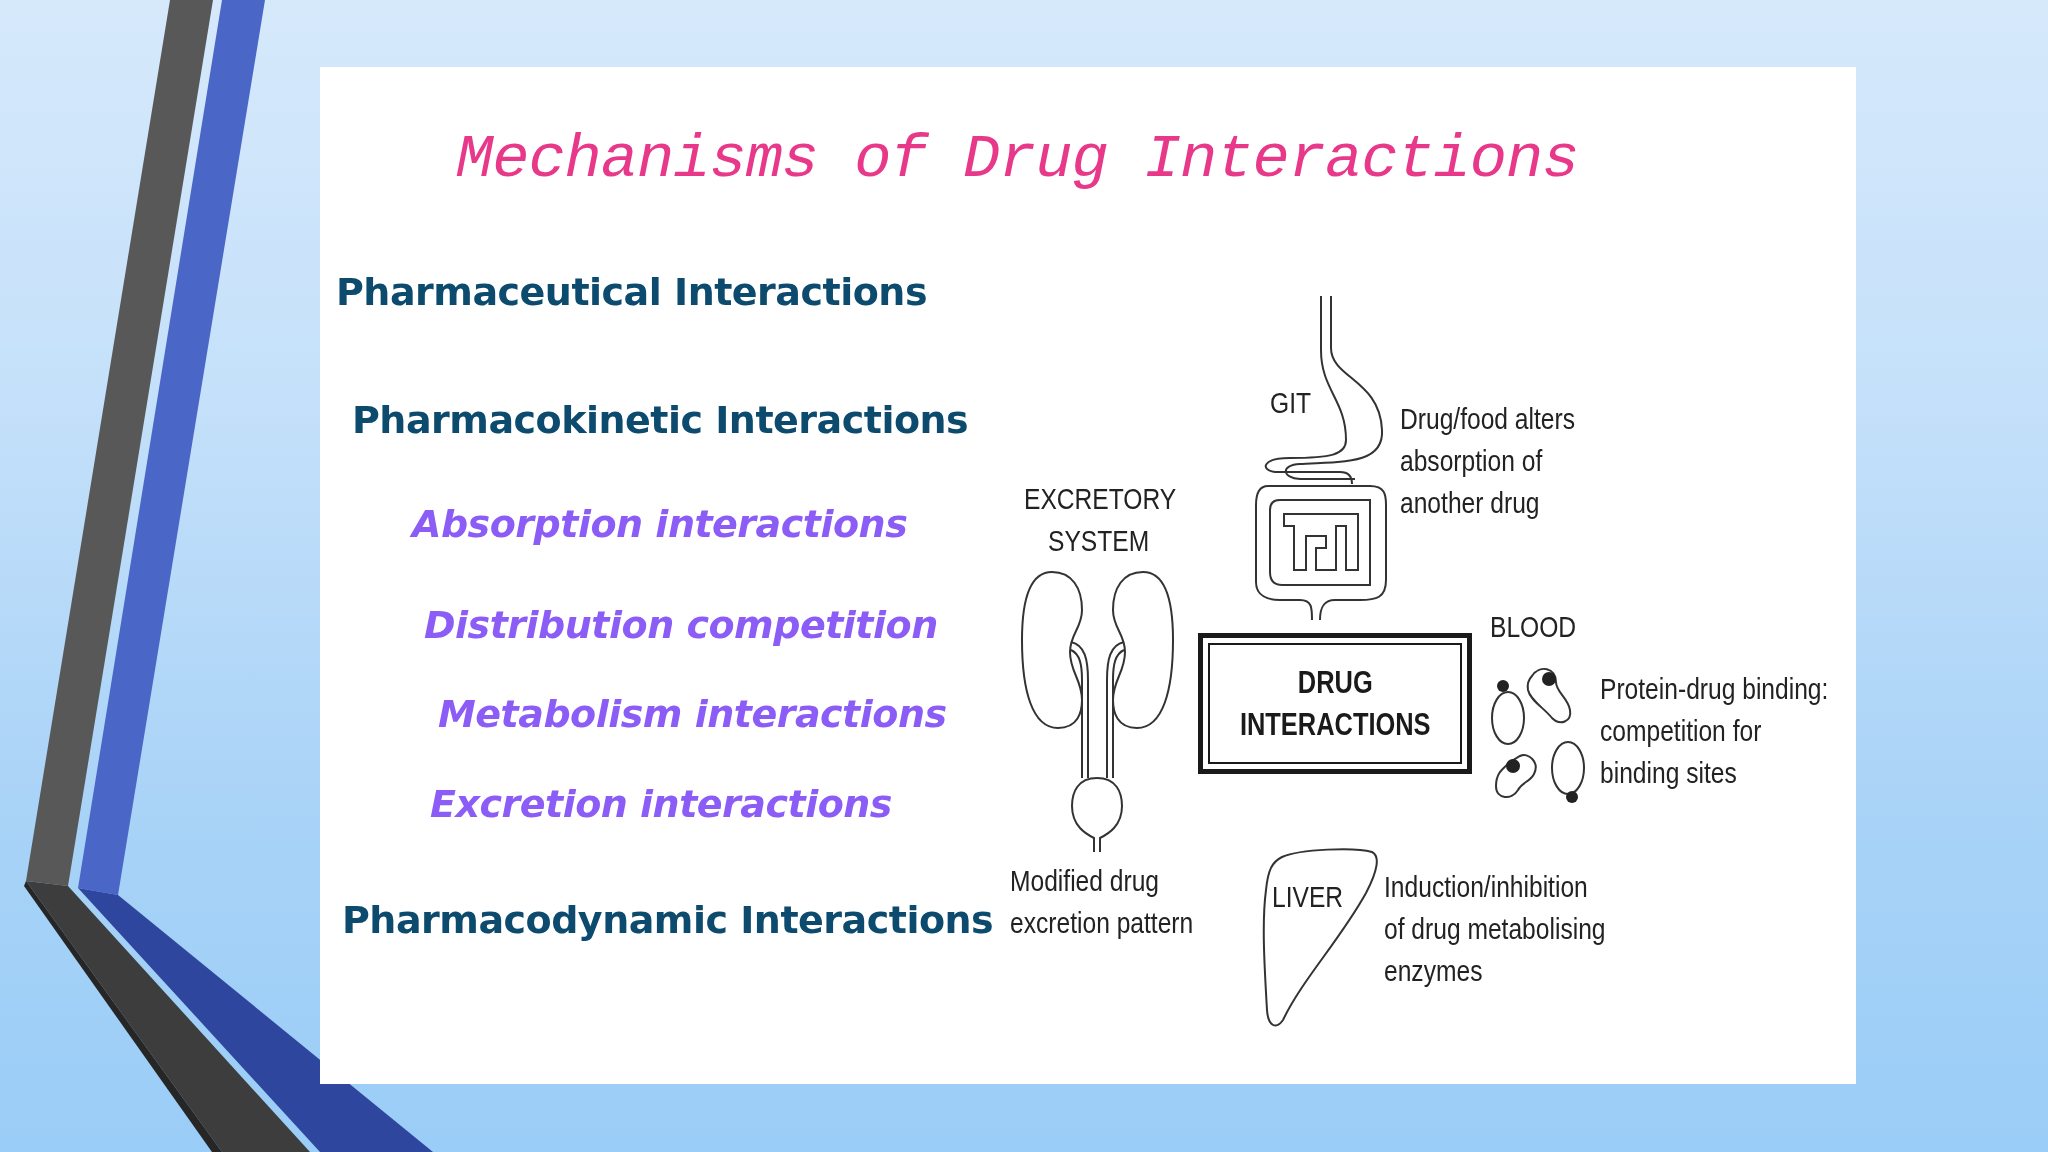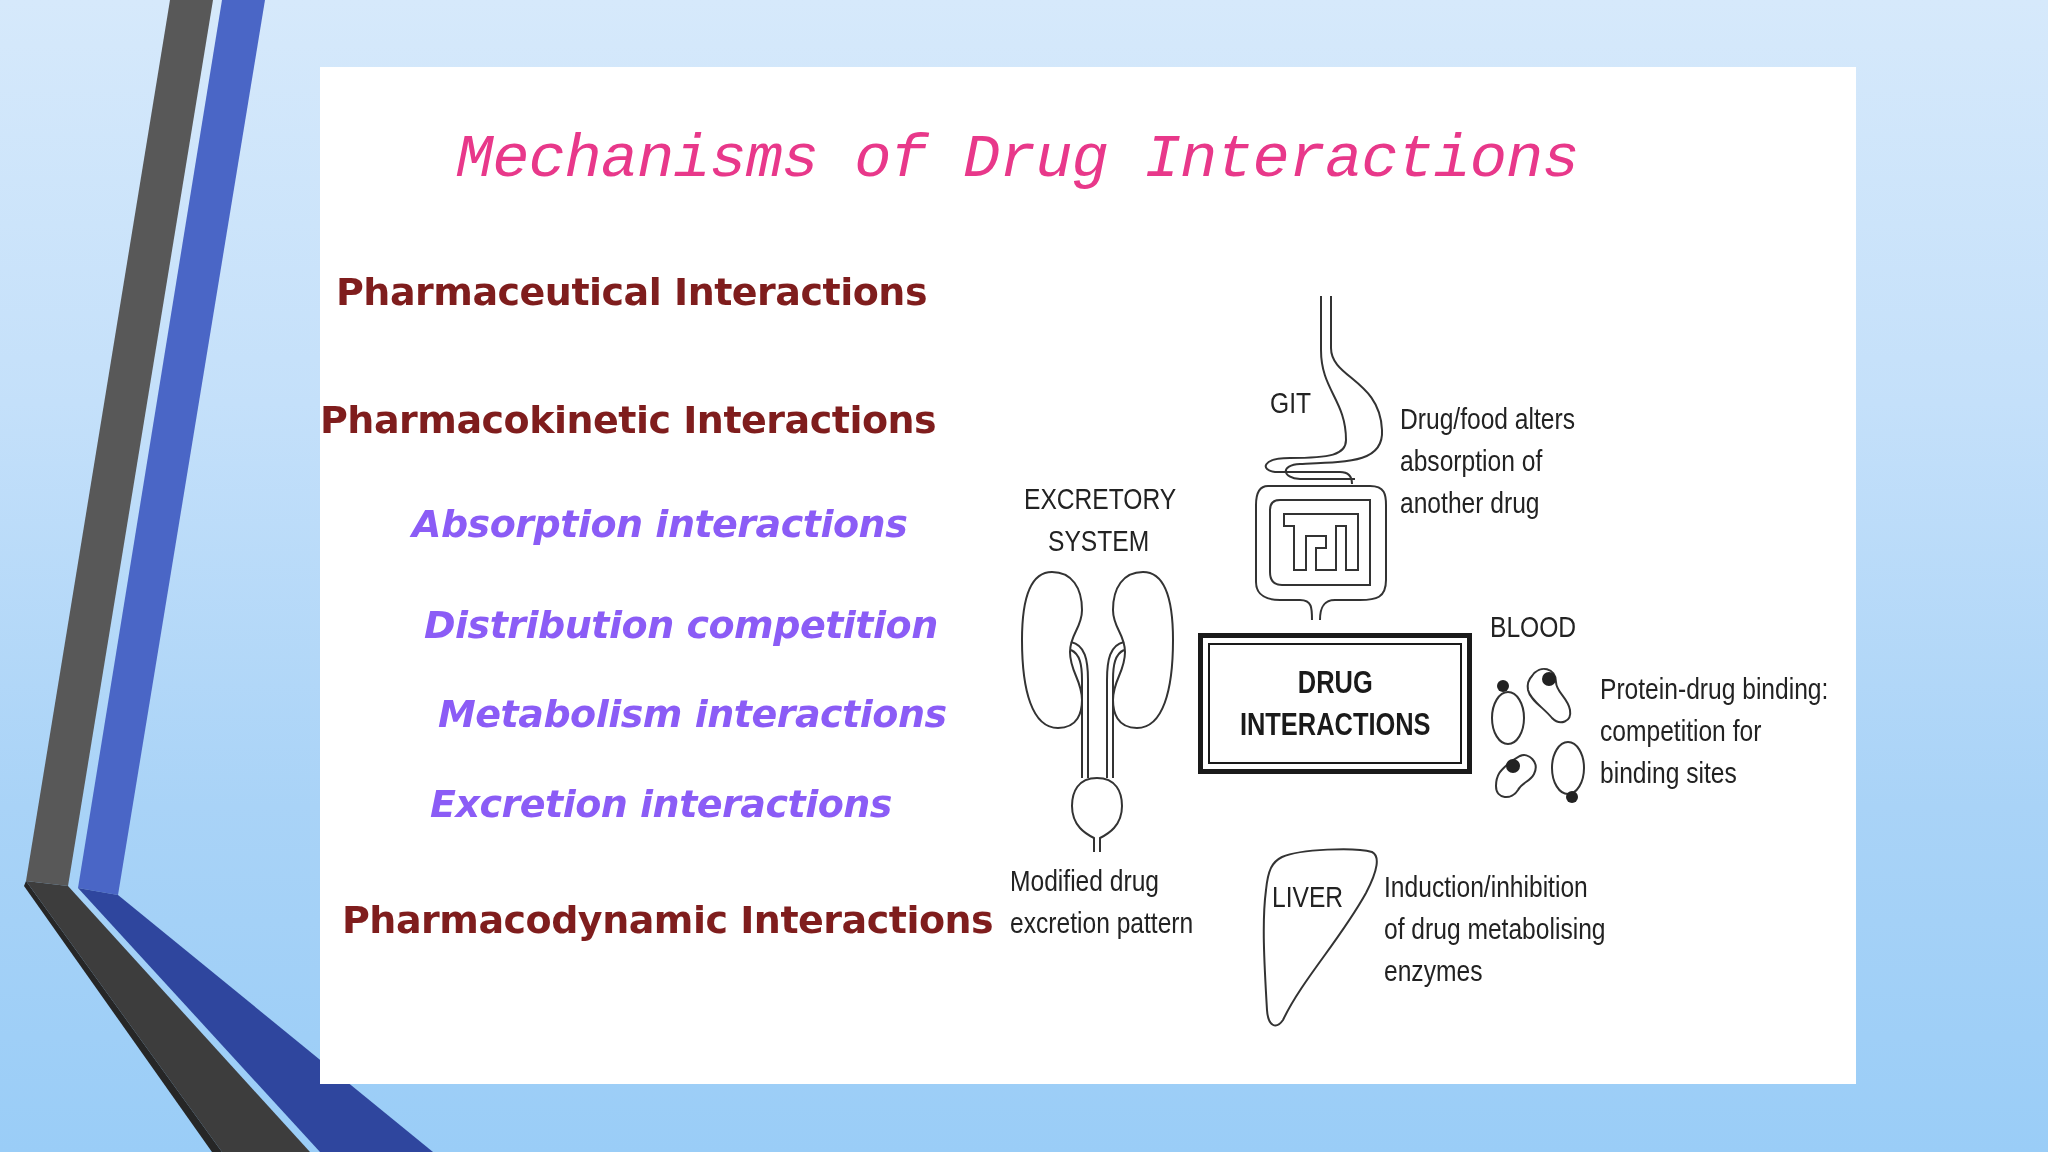--- a/index.html
+++ b/index.html
@@ -12,21 +12,21 @@
     .card {
       position:absolute; left:320px; top:67px; width:1536px; height:1017px;
       background:#ffffff;
     }
     .title {
       position:absolute; left:456px; top:124px; width:1140px;
       font-family: Liberation Mono, monospace; font-style:italic;
       font-size:62px; color:#e8388a; letter-spacing:-1px; white-space:nowrap;
     }
     .item { position:absolute; white-space:nowrap; }
-    .lvl1 { font-family:"DejaVu Sans", sans-serif; font-weight:bold; font-size:38px; color:#7f1d1d; letter-spacing:-0.5px; }
+    .lvl1 { font-family:"DejaVu Sans", sans-serif; font-weight:bold; font-size:38px; color:#0c4a6e; letter-spacing:-0.5px; }
     .lvl2 { font-family:"DejaVu Sans", sans-serif; font-weight:bold; font-style:italic; font-size:38px; color:#8b5cf6; letter-spacing:-0.5px; }
     .lbl { position:absolute; font-family:"Liberation Sans", sans-serif; color:#222; font-size:30px; line-height:42px; transform:scaleX(0.82); transform-origin:left top; white-space:nowrap; }
     .diagram { position:absolute; left:0; top:0; width:2048px; height:1152px; pointer-events:none; }
     .box {
       position:absolute; left:1198px; top:633px; width:274px; height:141px;
       border:5px solid #1a1a1a; box-sizing:border-box;
     }
     .box-inner {
       position:absolute; left:5px; top:5px; right:5px; bottom:5px;
       border:2px solid #1a1a1a; display:flex; align-items:center; justify-content:center;
@@ -49,21 +49,21 @@
   <polygon points="222,0 265,0 118,895 78,888" fill="#4a66c6"></polygon>
 
   <polygon points="78,888 118,895 433,1152 320,1152" fill="#2f469e"></polygon>
 </svg>
 
 <div class="card"></div>
 
 <div class="title">Mechanisms of Drug Interactions</div>
 
 <div class="item lvl1" style="left:336px; top:270px;">Pharmaceutical Interactions</div>
-<div class="item lvl1" style="left:320px; top:398px;">Pharmacokinetic Interactions</div>
+<div class="item lvl1" style="left:352px; top:398px;">Pharmacokinetic Interactions</div>
 <div class="item lvl2" style="left:412px; top:502px;">Absorption interactions</div>
 <div class="item lvl2" style="left:424px; top:603px;">Distribution competition</div>
 <div class="item lvl2" style="left:438px; top:692px;">Metabolism interactions</div>
 <div class="item lvl2" style="left:430px; top:782px;">Excretion interactions</div>
 <div class="item lvl1" style="left:336px; top:898px;margin-left:6px;">Pharmacodynamic Interactions</div>
 
 <svg class="diagram" viewBox="0 0 2048 1152" fill="none" stroke="#333" stroke-width="2">
 
   <g>
     <path d="M1321,296 L1321,350 C1321,390 1346,400 1346,440 C1346,455 1330,458 1290,458 C1262,458 1260,470 1275,472 L1340,472 C1350,472 1352,478 1352,484"></path>

